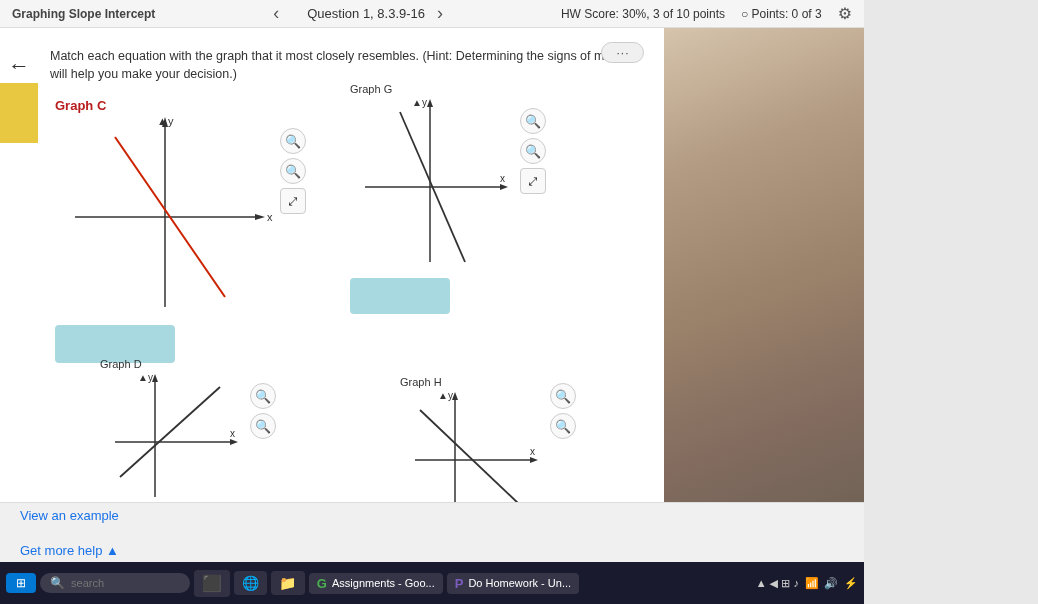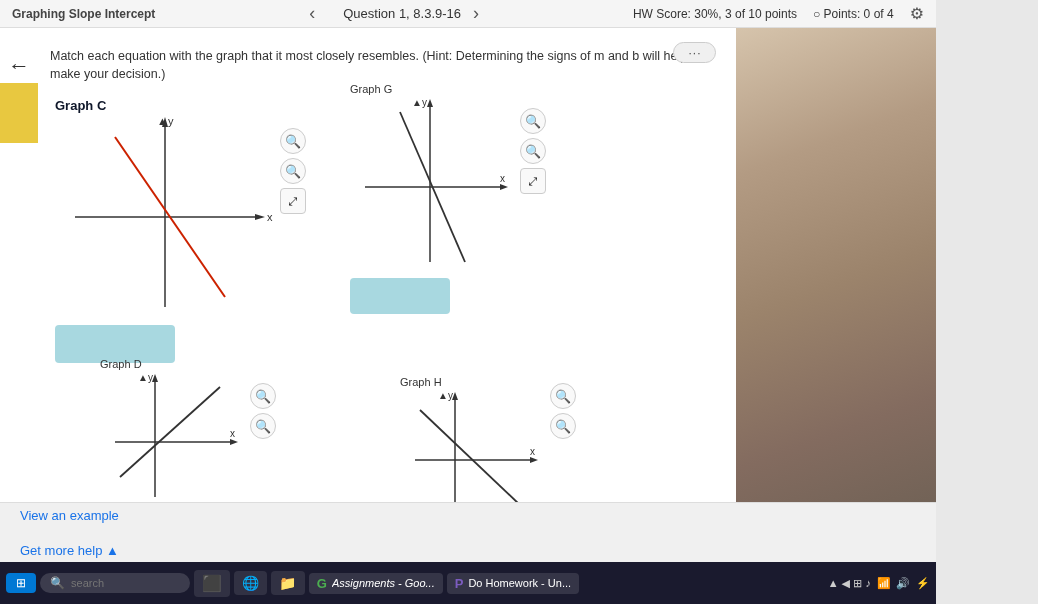--- a/index.html
+++ b/index.html
@@ -8,32 +8,32 @@
       background: #e8e8e8;
       width: 1038px;
       height: 604px;
       overflow: hidden;
       position: relative;
     }
   </style>
 </head>
 <body>
 
-<div style="width:936px; height:604px; position:relative; background:#e0e0e0; overflow:hidden;">
+<div style="width:864px; height:604px; position:relative; background:#e0e0e0; overflow:hidden;">
 
   <div style="position:absolute; top:0; left:0; right:0; height:28px; background:#f5f5f5; border-bottom:1px solid #ddd; display:flex; align-items:center; justify-content:space-between; padding:0 12px; font-size:12px;">
     <span style="font-weight:bold; color:#444; font-size:12px;">Graphing Slope Intercept</span>
     <div style="display:flex; align-items:center; gap:8px;">
       <button style="background:none; border:none; font-size:18px; cursor:pointer; color:#555; padding:0 4px;">‹</button>
       <span style="font-size:13px; color:#333;margin-left:16px;">Question 1, 8.3.9-16</span>
       <button style="background:none; border:none; font-size:18px; cursor:pointer; color:#555; padding:0 4px;">›</button>
     </div>
     <div style="display:flex; gap:16px; align-items:center;">
       <span style="font-size:12px; color:#333;">HW Score: 30%, 3 of 10 points</span>
-      <span style="font-size:12px; color:#333;">○ Points: 0 of 4</span>
+      <span style="font-size:12px; color:#333;">○ Points: 0 of 3</span>
       <button style="background:none; border:none; font-size:16px; cursor:pointer; color:#555;">
         <span>⚙</span>
       </button>
     </div>
   </div>
 
   <div style="position:absolute; top:28px; left:0; right:0; height:515px; background:#fff; overflow:hidden;">
 
     <div style="position:absolute; left:0; top:55px; width:38px; height:60px; background:#e8c840;"></div>
 
@@ -41,21 +41,21 @@
       <span>←</span>
     </button>
 
     <div style="position:absolute; top:20px; left:50px; right:220px; font-size:12.5px; color:#333; line-height:1.4;">Match each equation with the graph that it most closely resembles. (Hint: Determining the signs of m and b will help you make your decision.)</div>
 
     <button style="position:absolute; top:14px; right:220px; background:#f0f0f0; border:1px solid #ccc; border-radius:12px; padding:2px 14px; font-size:13px; cursor:pointer; color:#555;">···</button>
 
     <div style="position:absolute; right:0; top:0; width:200px; height:515px; background:linear-gradient(160deg,#c8b090 0%,#9a7a5a 25%,#7a5a3a 50%,#5a3a2a 75%,#3a2a1a 100%); opacity:0.75;"></div>
 
     <div style="position:absolute; left:55px; top:70px;">
-      <div style="font-size:13px; font-weight:bold; color:#0f172a; margin-bottom:4px;">Graph C</div>
+      <div style="font-size:13px; font-weight:bold; color:#b91c1c; margin-bottom:4px;">Graph C</div>
       <svg width="220" height="200">
 
         <line x1="20" y1="100" x2="200" y2="100" stroke="#333" stroke-width="1.5"></line>
         <polygon points="200,97 210,100 200,103" fill="#333"></polygon>
         <text x="212" y="104" font-size="11" fill="#333">x</text>
         <line x1="110" y1="10" x2="110" y2="190" stroke="#333" stroke-width="1.5"></line>
         <polygon points="107,10 110,0 113,10" fill="#333"></polygon>
         <text x="102" y="8" font-size="11" fill="#333">▲y</text>
 
         <line x1="60" y1="20" x2="170" y2="180" stroke="#cc2200" stroke-width="2"></line>
@@ -158,21 +158,21 @@
     </div>
 
     <button style="background:rgba(255,255,255,0.1); border:none; border-radius:4px; padding:4px 8px; cursor:pointer; color:#fff; font-size:16px;">⬛</button>
 
     <button style="background:rgba(255,255,255,0.1); border:none; border-radius:4px; padding:4px 8px; cursor:pointer; color:#4ec9e8; font-size:14px;">🌐</button>
 
     <button style="background:rgba(255,255,255,0.1); border:none; border-radius:4px; padding:4px 8px; cursor:pointer; color:#f0c040; font-size:14px;">📁</button>
 
     <div style="display:flex; align-items:center; gap:5px; background:rgba(255,255,255,0.12); border-radius:4px; padding:3px 8px; cursor:pointer; max-width:160px;">
       <span style="color:#4CAF50; font-weight:bold; font-size:13px;">G</span>
-      <span style="color:#fff; font-size:11px; white-space:nowrap; overflow:hidden; text-overflow:ellipsis;font-style:italic;">Assignments - Goo...</span>
+      <span style="color:#fff; font-size:11px; white-space:nowrap; overflow:hidden; text-overflow:ellipsis;">Assignments - Goo...</span>
     </div>
 
     <div style="display:flex; align-items:center; gap:5px; background:rgba(255,255,255,0.12); border-radius:4px; padding:3px 8px; cursor:pointer; max-width:160px;">
       <span style="color:#7c5cbf; font-weight:bold; font-size:13px;">P</span>
       <span style="color:#fff; font-size:11px; white-space:nowrap; overflow:hidden; text-overflow:ellipsis;">Do Homework - Un...</span>
     </div>
 
     <div style="flex:1;"></div>
 
     <div style="display:flex; align-items:center; gap:6px; color:#ccc; font-size:11px;">

